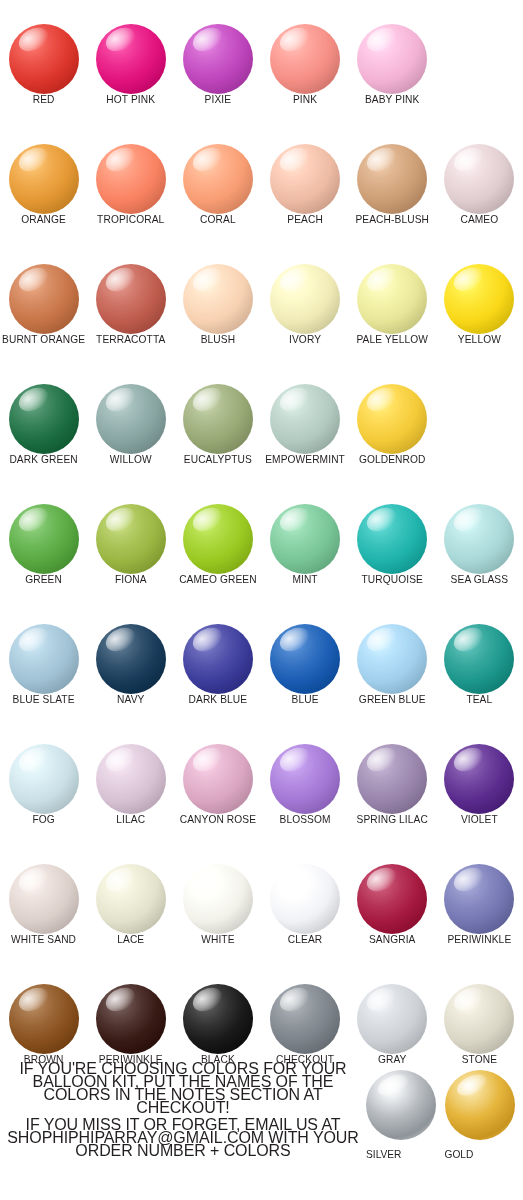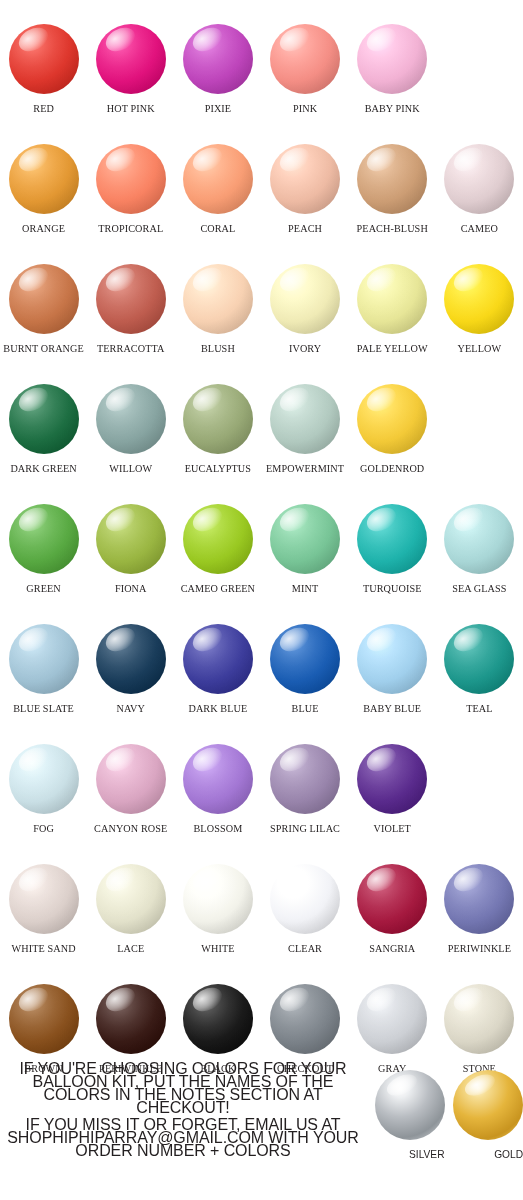--- a/index.html
+++ b/index.html
@@ -80,28 +80,27 @@
     background: radial-gradient(circle at 32% 28%,
                 rgba(255,255,255,0.22) 0%,
                 rgba(255,255,255,0.06) 34%,
                 rgba(0,0,0,0.0) 55%,
                 rgba(0,0,0,0.10) 82%,
                 rgba(0,0,0,0.17) 100%);
     pointer-events: none;
   }
 
   .swatch-label {
-    margin-top: 9px;
     font-size: 10.2px;
     line-height: 12px;
     letter-spacing: 0.1px;
     color: #231f20;
     text-align: center;
     white-space: nowrap;
-    font-family: Liberation Serif, serif;
+    font-family: Liberation Sans, sans-serif;
   }
 
   
   .notice-block {
     position: absolute;
     left: 0;
     top: 1062px;
     width: 366px;
     text-align: center;
     color: #231f20;
@@ -122,21 +121,21 @@
     left: 366px;
     top: 1070px;
     width: 157px;
     display: flex;
   }
 
   .metallic-cell {
     width: 78.5px;
     display: flex;
     flex-direction: column;
-    align-items: flex-end;
+    align-items: flex-start;
   }
 
   .metallic-ball {
     width: 70px;
     height: 70px;
     border-radius: 50%;
     position: relative;
   }
 
   .metallic-ball::before {
@@ -309,32 +308,36 @@
       <div class="swatch-cell">
         <div class="balloon" style="background: radial-gradient(circle at 33% 27%, rgb(97, 97, 192) 0%, rgb(77, 77, 172) 22%, rgb(63, 63, 158) 50%, rgb(47, 47, 142) 84%, rgb(33, 33, 128) 100%);"></div>
         <div class="swatch-label">DARK BLUE</div>
       </div>
       <div class="swatch-cell">
         <div class="balloon" style="background: radial-gradient(circle at 33% 27%, rgb(62, 129, 215) 0%, rgb(42, 109, 195) 22%, rgb(28, 95, 181) 50%, rgb(12, 79, 165) 84%, rgb(0, 65, 151) 100%);"></div>
         <div class="swatch-label">BLUE</div>
       </div>
       <div class="swatch-cell">
         <div class="balloon" style="background: radial-gradient(circle at 33% 27%, rgb(197, 244, 255) 0%, rgb(177, 224, 253) 22%, rgb(163, 210, 239) 50%, rgb(147, 194, 223) 84%, rgb(133, 180, 209) 100%);"></div>
-        <div class="swatch-label">BABY BLUE</div>
+        <div class="swatch-label">GREEN BLUE</div>
       </div>
       <div class="swatch-cell">
         <div class="balloon" style="background: radial-gradient(circle at 33% 27%, rgb(65, 187, 176) 0%, rgb(45, 167, 156) 22%, rgb(31, 153, 142) 50%, rgb(15, 137, 126) 84%, rgb(1, 123, 112) 100%);"></div>
         <div class="swatch-label">TEAL</div>
       </div>
     </div>
 
     <div class="swatch-row">
       <div class="swatch-cell">
         <div class="balloon" style="background: radial-gradient(circle at 33% 27%, rgb(238, 255, 255) 0%, rgb(218, 240, 246) 22%, rgb(204, 226, 232) 50%, rgb(188, 210, 216) 84%, rgb(174, 196, 202) 100%);"></div>
         <div class="swatch-label">FOG</div>
+      </div>
+      <div class="swatch-cell">
+        <div class="balloon" style="background: radial-gradient(circle at 33% 27%, rgb(251, 230, 248) 0%, rgb(231, 210, 228) 22%, rgb(217, 196, 214) 50%, rgb(201, 180, 198) 84%, rgb(187, 166, 184) 100%);"></div>
+        <div class="swatch-label">LILAC</div>
       </div>
       <div class="swatch-cell">
         <div class="balloon" style="background: radial-gradient(circle at 33% 27%, rgb(254, 202, 230) 0%, rgb(234, 182, 210) 22%, rgb(220, 168, 196) 50%, rgb(204, 152, 180) 84%, rgb(190, 138, 166) 100%);"></div>
         <div class="swatch-label">CANYON ROSE</div>
       </div>
       <div class="swatch-cell">
         <div class="balloon" style="background: radial-gradient(circle at 33% 27%, rgb(199, 155, 248) 0%, rgb(179, 135, 228) 22%, rgb(165, 121, 214) 50%, rgb(149, 105, 198) 84%, rgb(135, 91, 184) 100%);"></div>
         <div class="swatch-label">BLOSSOM</div>
       </div>
       <div class="swatch-cell">

